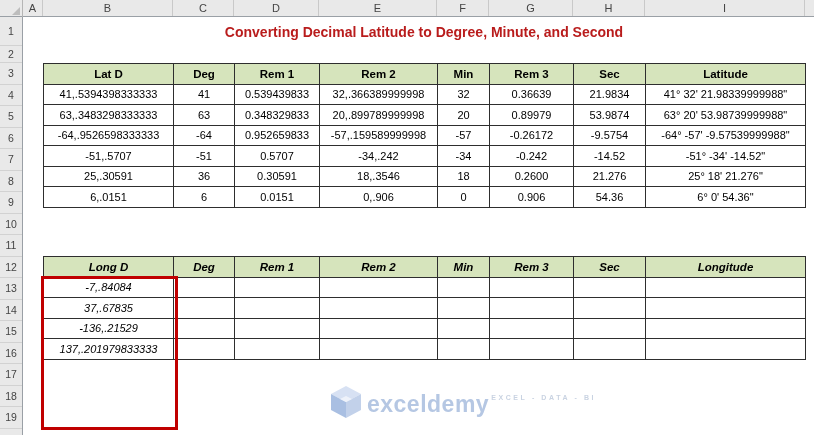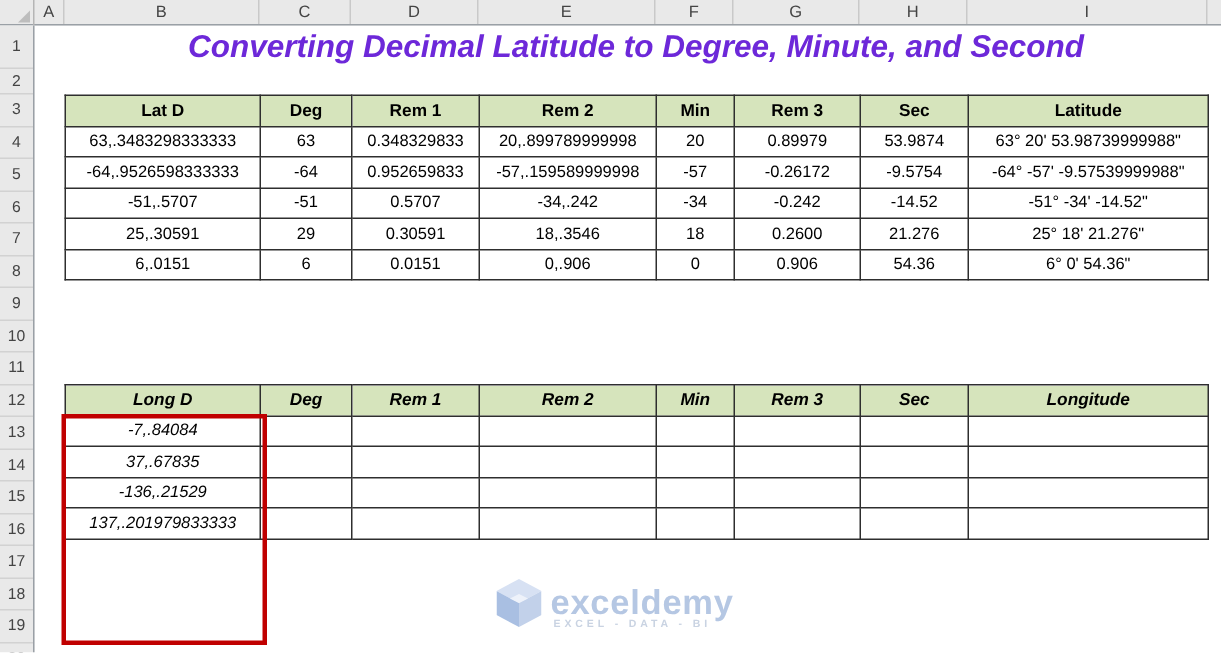--- a/index.html
+++ b/index.html
@@ -20,38 +20,38 @@
   .colletters > div:nth-child(6) { width: 52px; }
   .colletters > div:nth-child(7) { width: 84px; }
   .colletters > div:nth-child(8) { width: 72px; }
   .colletters > div:nth-child(9) { width: 160px; }
   .rowgut { position: absolute; top: 17px; left: 0; width: 23px; height: 418px; background: #e9e9e9; border-right: 1px solid #9aa0a6; overflow: hidden; z-index: 6; }
   .rowgut > div { height: 21.5px; border-bottom: 1px solid #d2d2d2; color: #444; font-size: 10.5px; display: flex; align-items: center; justify-content: center; }
   .rowgut > div:nth-child(1) { height: 29px; }
   .rowgut > div:nth-child(2) { height: 17px; }
 
   
-  .title { position: absolute; left: 43px; top: 17px; width: 762px; height: 29px; display: flex; align-items: center; justify-content: center; font-size: 21px; font-weight: bold; font-style: italic; color: #6d28d9; z-index: 3; }
+  .title { position: absolute; left: 43px; top: 17px; width: 762px; height: 29px; display: flex; align-items: center; justify-content: center; font-size: 14px; font-weight: bold; color: #b91c1c; z-index: 3; }
 
   
   table { position: absolute; left: 43px; border-collapse: collapse; table-layout: fixed; width: 762px; z-index: 2; }
   #lat-table { top: 63px; }
   #long-table { top: 256px; font-style: italic; }
   th, td { border: 1px solid #2e2e2e; height: 20.5px; text-align: center; vertical-align: middle; padding: 0 1px; overflow: hidden; white-space: nowrap; }
   th { background: #d6e4bc; font-size: 11.5px; font-weight: bold; color: #000; }
   td { background: transparent; font-size: 11px; color: #000; }
   col.c1 { width: 130px; } col.c2 { width: 61px; } col.c3 { width: 85px; } col.c4 { width: 118px; }
   col.c5 { width: 52px; } col.c6 { width: 84px; } col.c7 { width: 72px; } col.c8 { width: 160px; }
 
   
   .redbox { position: absolute; left: 41px; top: 276px; width: 137px; height: 154px; border: 3px solid #c00000; z-index: 5; pointer-events: none; }
 
   
   .watermark { position: absolute; left: 331px; top: 386px; display: flex; align-items: center; gap: 6px; z-index: 1; }
-  .wm-text { display: flex; flex-direction: column; align-items: flex-start; }
+  .wm-text { display: flex; flex-direction: row; align-items: flex-start; }
   .wm-brand { font-size: 23px; font-weight: bold; color: #b5c7e3; line-height: 22px; letter-spacing: 0.5px; }
   .wm-tagline { font-size: 7px; color: #c9d3e2; letter-spacing: 2.6px; font-weight: bold; margin-top: 1px; padding-left: 2px; }
 </style>
 </head>
 <body>
 
 <div class="sheet">
 
   <div class="watermark">
     <span>
@@ -88,20 +88,30 @@
           <th>Rem 1</th>
           <th>Rem 2</th>
           <th>Min</th>
           <th>Rem 3</th>
           <th>Sec</th>
           <th>Latitude</th>
         </tr>
       </thead>
     <tbody>
         <tr>
+          <td>41,.5394398333333</td>
+          <td>41</td>
+          <td>0.539439833</td>
+          <td>32,.366389999998</td>
+          <td>32</td>
+          <td>0.36639</td>
+          <td>21.9834</td>
+          <td>41° 32' 21.98339999988"</td>
+        </tr>
+        <tr>
           <td>63,.3483298333333</td>
           <td>63</td>
           <td>0.348329833</td>
           <td>20,.899789999998</td>
           <td>20</td>
           <td>0.89979</td>
           <td>53.9874</td>
           <td>63° 20' 53.98739999988"</td>
         </tr>
         <tr>
@@ -119,21 +129,21 @@
           <td>-51</td>
           <td>0.5707</td>
           <td>-34,.242</td>
           <td>-34</td>
           <td>-0.242</td>
           <td>-14.52</td>
           <td>-51° -34' -14.52"</td>
         </tr>
         <tr>
           <td>25,.30591</td>
-          <td>29</td>
+          <td>36</td>
           <td>0.30591</td>
           <td>18,.3546</td>
           <td>18</td>
           <td>0.2600</td>
           <td>21.276</td>
           <td>25° 18' 21.276"</td>
         </tr>
         <tr>
           <td>6,.0151</td>
           <td>6</td>

